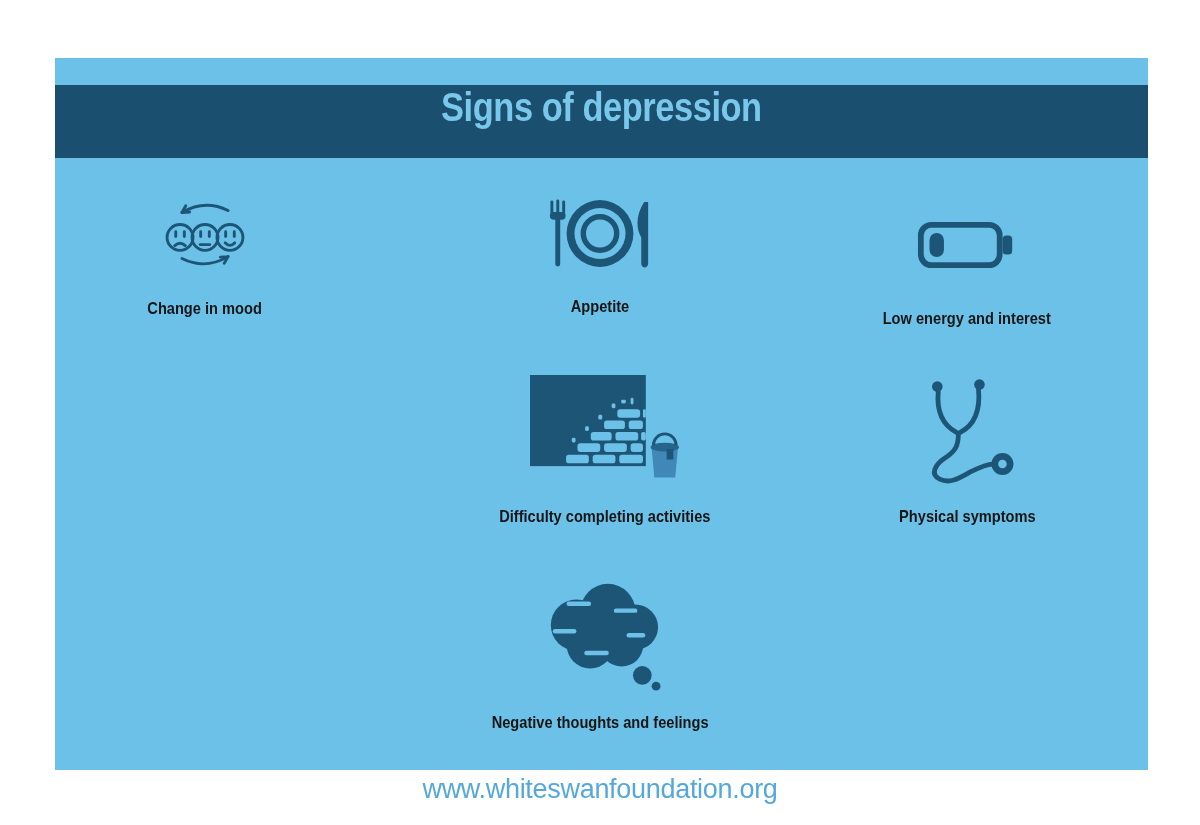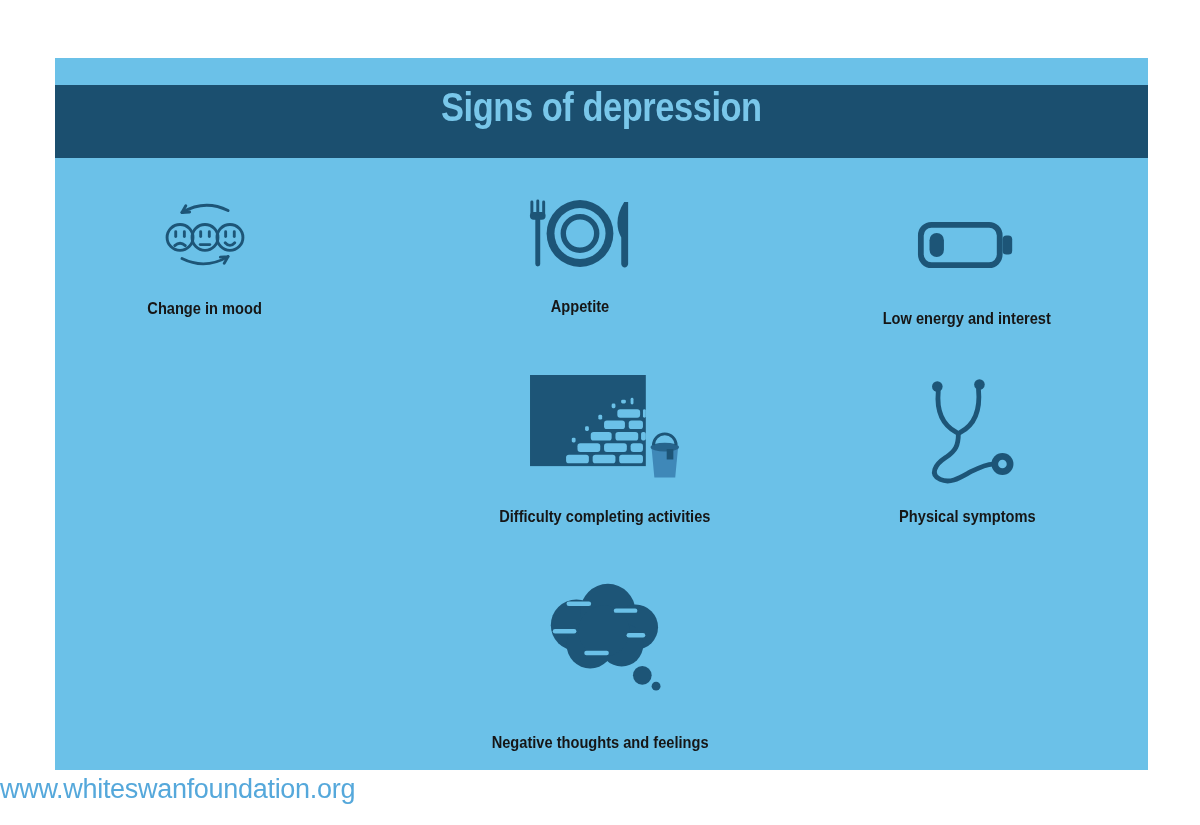--- a/index.html
+++ b/index.html
@@ -26,29 +26,29 @@
   .icon-box{display:flex;align-items:center;justify-content:center;}
   .row1 .icon-box{height:78px;}
   .row2 .icon-box{height:114px;}
   .row3 .icon-box{height:122px;}
   .label{
     color:var(--label-text,#161616);
     font-size:17px;font-weight:bold;line-height:30px;white-space:nowrap;text-align:center;
   }
   .row1 .label{margin-top:20px;}
   .row2 .label{margin-top:14px;}
-  .row3 .label{margin-top:32px;}
+  .row3 .label{margin-top:12px;}
   #item-change-in-mood{left:-30px;top:138px;}
-  #item-appetite{left:345px;top:136px;}
+  #item-appetite{left:365px;top:136px;}
   #item-low-energy{left:732px;top:148px;}
   #item-sleep{left:-28px;top:318px;}
   #item-difficulty{left:370px;top:316px;}
   #item-physical{left:732px;top:316px;}
   #item-negative-thoughts{left:365px;top:516px;}
-  .footer{position:absolute;left:0;top:774px;width:100%;text-align:left;}
+  .footer{position:absolute;left:0;top:774px;width:100%;text-align:center;}
   .url{
     color:var(--footer-url,#55a8db);
     font-size:27px;letter-spacing:-0.3px;text-decoration:none;
   }
   
   .fn{fill:var(--icon-navy,#1d5577);}
   .sn{stroke:var(--icon-navy,#1d5577);fill:none;}
   .flt{fill:var(--card-bg,#6bc1e8);}
   .fpost{fill:var(--icon-post,#235e84);}
   .fslab{fill:var(--icon-mattress,#36719e);}

